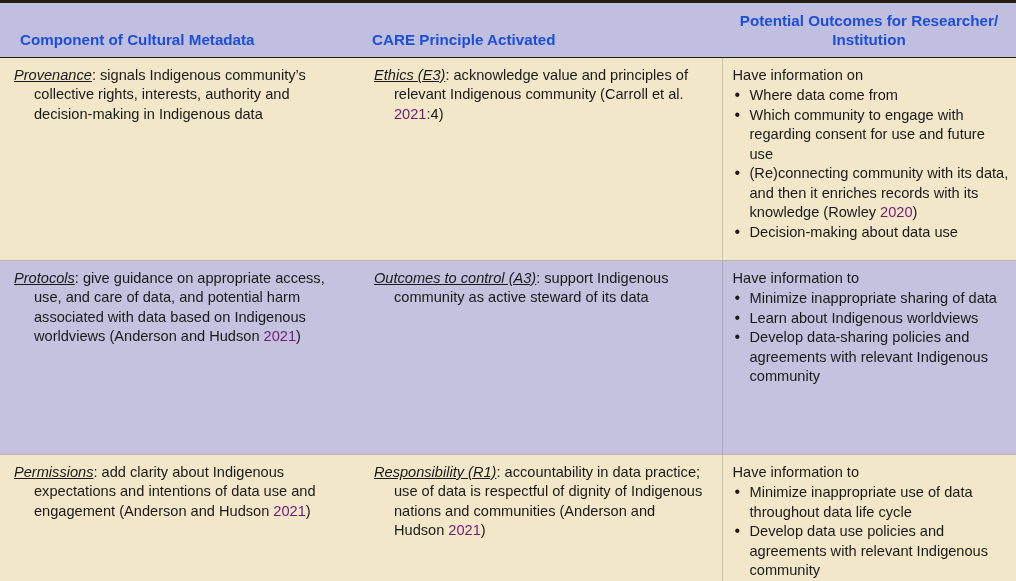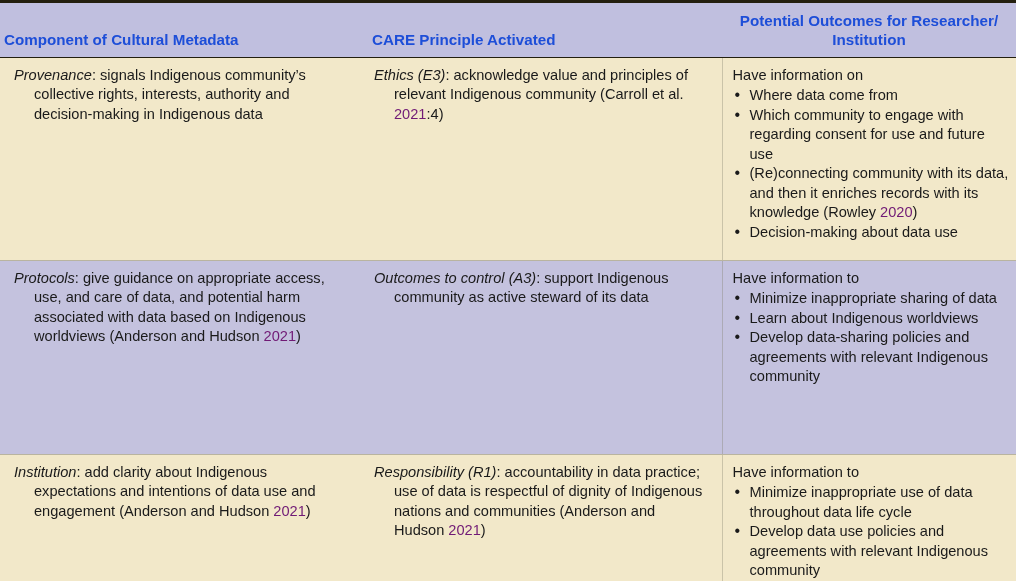--- a/index.html
+++ b/index.html
@@ -36,21 +36,21 @@
     line-height: 1.28;
     padding: 8px 10px 7px 10px;
     border-top: 3px solid #231f0f;
     border-bottom: 1.5px solid #231f0f;
     vertical-align: bottom;
     box-sizing: border-box;
   }
   th.col-component {
     text-align: left;
     width: 362px;
-    padding-left: 4px;
+    padding-left: 20px;
   }
   th.col-principle {
     text-align: left;
     width: 360px;
   }
   th.col-outcomes {
     text-align: center;
     width: 294px;
     padding-left: 8px;
     padding-right: 8px;
@@ -75,21 +75,21 @@
     border-left: 1px solid rgba(130,125,105,0.35);
   }
   td.cell-principle { padding-left: 12px; padding-right: 14px; }
 
   
   p.hang {
     margin: 0;
     padding-left: 20px;
     text-indent: -20px;
   }
-  .term { font-style: italic; }
+  .term { font-style: italic; text-decoration: underline; }
   .cite { color: #701a75; }
 
   .lead-in { margin: 0 0 1px 0; }
   ul.outcome-list {
     margin: 0;
     padding: 0;
     list-style: none;
   }
   ul.outcome-list li {
     position: relative;
@@ -158,21 +158,21 @@
             <p class="lead-in">Have information to</p>
             <ul class="outcome-list">
               <li><span>Minimize inappropriate sharing of data</span></li>
               <li><span>Learn about Indigenous worldviews</span></li>
               <li><span>Develop data-sharing policies and agreements with relevant Indigenous community</span></li>
             </ul>
           </td>
         </tr>
         <tr class="row-3 band-cream">
           <td class="cell-component">
-            <p class="hang"><span class="term">Institution</span><span>: add clarity about Indigenous expectations and intentions of data use and engagement (Anderson and Hudson </span><span class="cite">2021</span><span>)</span></p>
+            <p class="hang"><span class="term">Permissions</span><span>: add clarity about Indigenous expectations and intentions of data use and engagement (Anderson and Hudson </span><span class="cite">2021</span><span>)</span></p>
           </td>
           <td class="cell-principle">
             <p class="hang"><span class="term">Responsibility (R1)</span><span>: accountability in data practice; use of data is respectful of dignity of Indigenous nations and communities (Anderson and Hudson </span><span class="cite">2021</span><span>)</span></p>
           </td>
           <td class="cell-outcomes">
             <p class="lead-in">Have information to</p>
             <ul class="outcome-list">
               <li><span>Minimize inappropriate use of data throughout data life cycle</span></li>
               <li><span>Develop data use policies and agreements with relevant Indigenous community</span></li>
               <li><span>Support equitable research</span></li>

